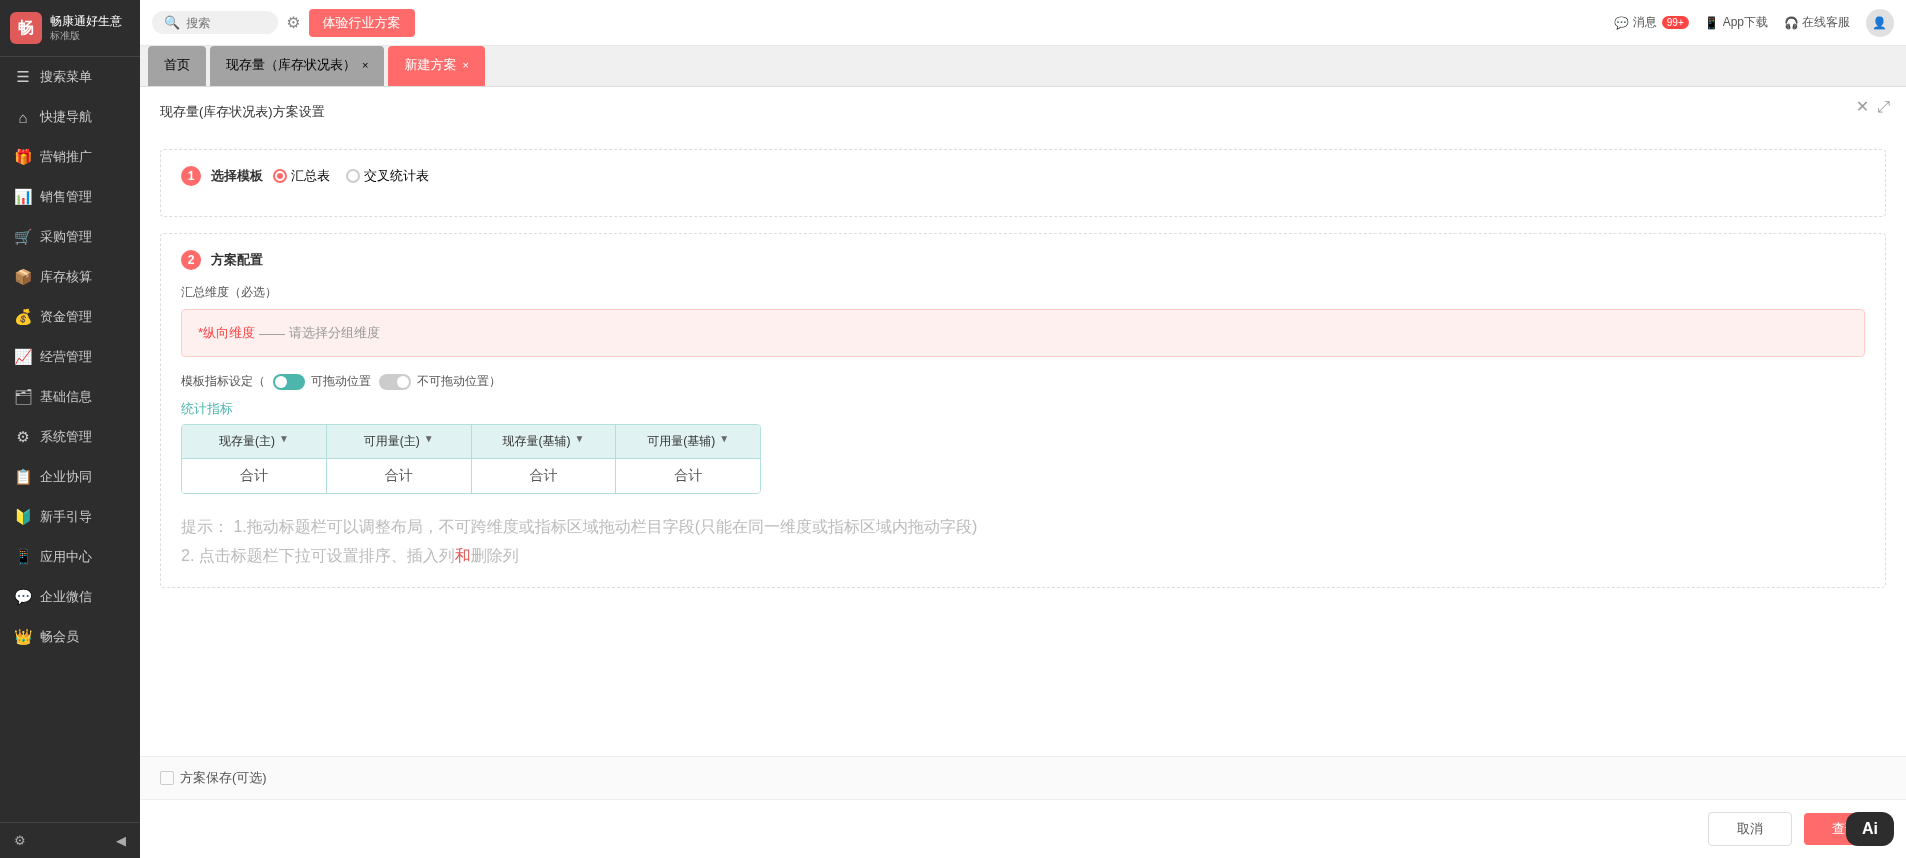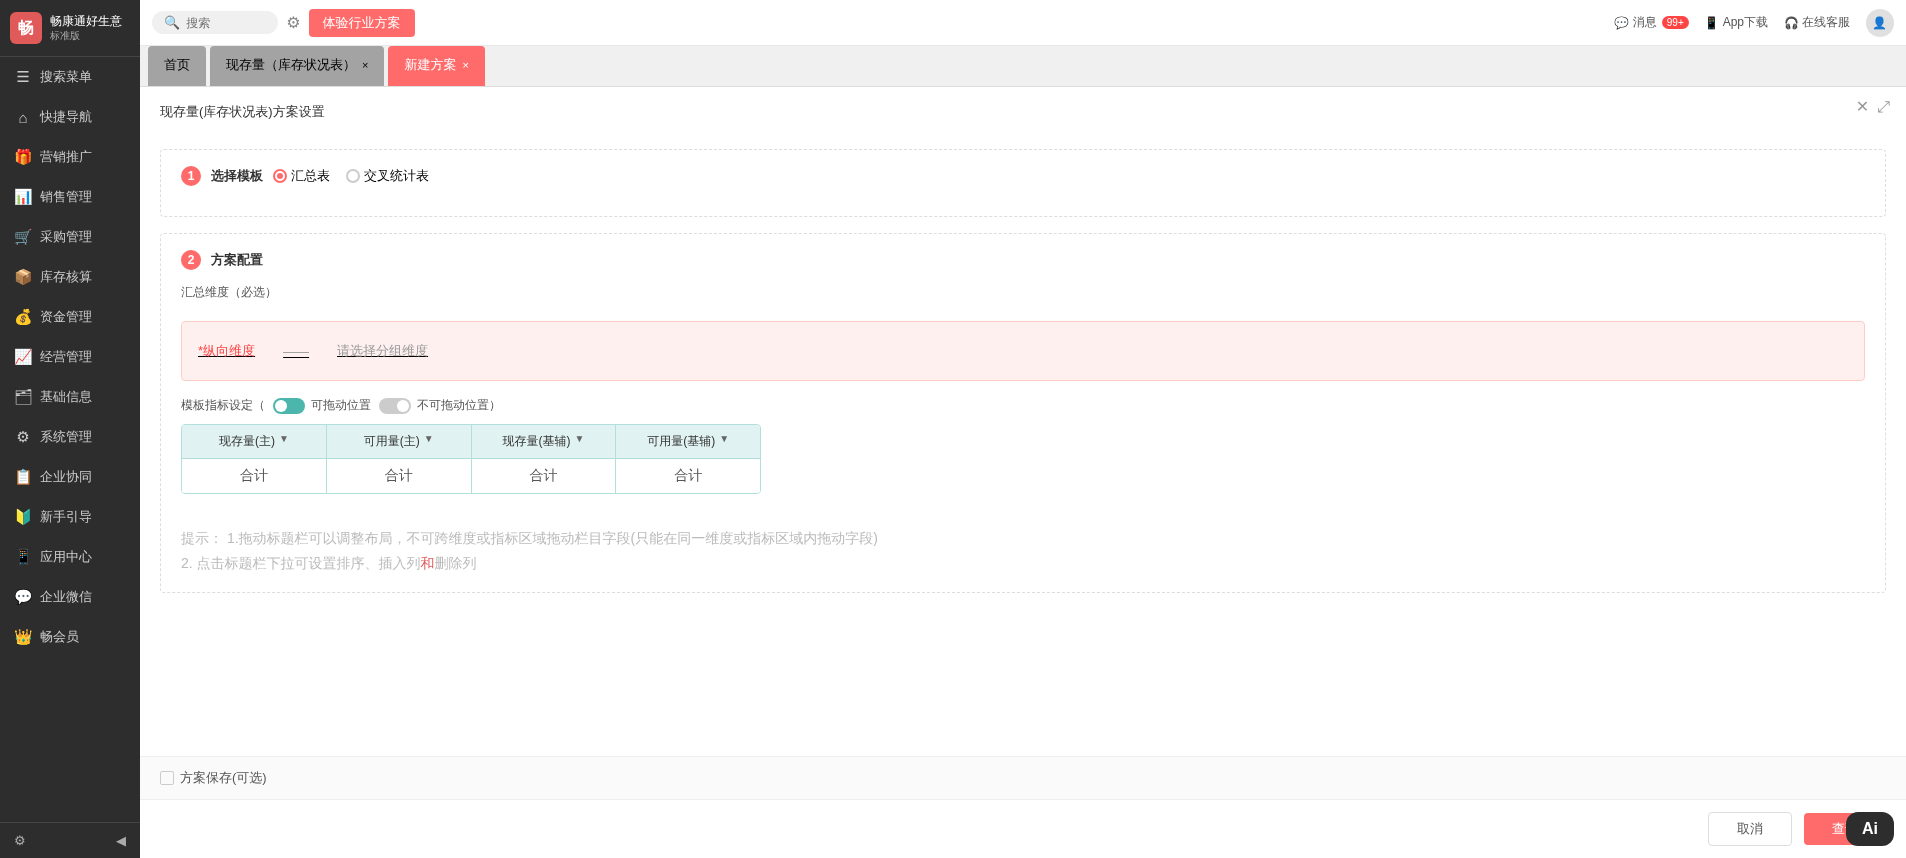--- a/index.html
+++ b/index.html
@@ -121,25 +121,25 @@
     .radio-dot {
       width: 14px; height: 14px; border-radius: 50%; border: 2px solid #ccc;
       display: flex; align-items: center; justify-content: center;
     }
     .radio-dot.checked { border-color: #ff6b6b; }
     .radio-dot.checked::after {
       content: ''; width: 6px; height: 6px; background: #ff6b6b; border-radius: 50%;
     }
 
     
-    .dim-label { font-size: 12px; color: #555; margin-bottom: 20px; }
+    .dim-label { font-size: 12px; color: #555; margin-bottom: 8px; }
     .dim-area {
       background: #fff0f0; border: 1px solid #ffccc7;
-      border-radius: 4px; padding: 20px 16px;
-      display: flex; align-items: center; gap: 28px; text-decoration: underline;
+      border-radius: 4px; padding: 14px 16px;
+      display: flex; align-items: center; gap: 4px;
     }
     .dim-required { color: #ff4444; font-size: 13px; }
     .dim-placeholder { color: #999; font-size: 13px; }
     .dim-arrow { color: #999; }
 
     
     .indicator-settings { margin-top: 16px; }
     .indicator-label { font-size: 12px; color: #555; margin-bottom: 10px; display: flex; align-items: center; gap: 8px; }
     .toggle-demo {
       display: inline-flex; align-items: center; gap: 6px; font-size: 12px; color: #555;
@@ -174,21 +174,21 @@
     .stat-col:last-child { border-right: none; }
     .stat-col-chevron { color: #666; font-size: 10px; cursor: pointer; }
     .stat-table-row { display: flex; border-top: 1px solid #b2dfdb; background: #fff; }
     .stat-cell {
       flex: 1; padding: 8px 10px; text-align: center;
       border-right: 1px solid #b2dfdb; font-size: 14px; color: #555;
     }
     .stat-cell:last-child { border-right: none; }
 
     
-    .tips { margin-top: 32px; color: #bbb; font-size: 14px; line-height: 1.8; }
+    .tips { margin-top: 19px; color: #bbb; font-size: 16px; line-height: 1.8; }
     .tips span { color: #e05a5a; }
 
     
     .bottom-bar {
       padding: 12px 20px;
       display: flex; align-items: center;
       background: #fafafa; border-top: 1px solid #eee;
     }
     .checkbox-item { display: flex; align-items: center; gap: 6px; font-size: 13px; color: #555; }
     .checkbox-box {
@@ -405,20 +405,21 @@
               <span>可拖动位置</span>
             </span>
             <span class="toggle-demo">
               <span class="toggle-off-track">
                   <span class="toggle-off-thumb"></span>
                 </span>
               <span>不可拖动位置）</span>
             </span>
           </div>
 
+          <div class="stat-title">统计指标</div>
 
           <div class="stat-table" id="stat-table">
             <div class="stat-table-header" id="stat-header">
                 <div class="stat-col">
                   <span>现存量(主)</span>
     <span class="stat-col-chevron">▼</span>
                 </div>
                 <div class="stat-col">
                   <span>可用量(主)</span>
     <span class="stat-col-chevron">▼</span>

